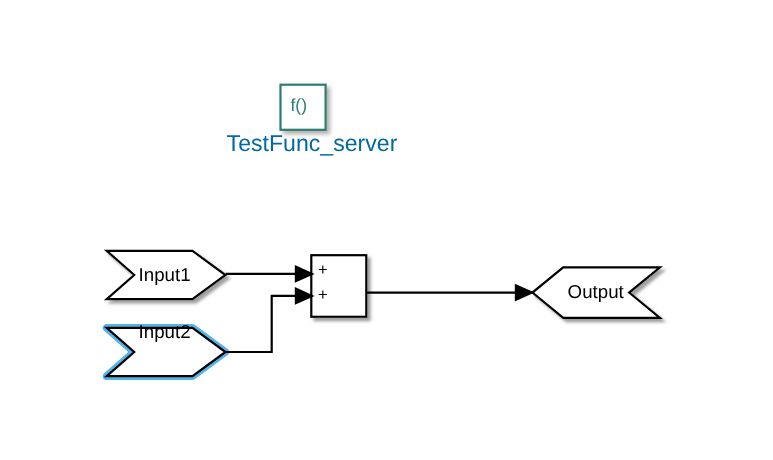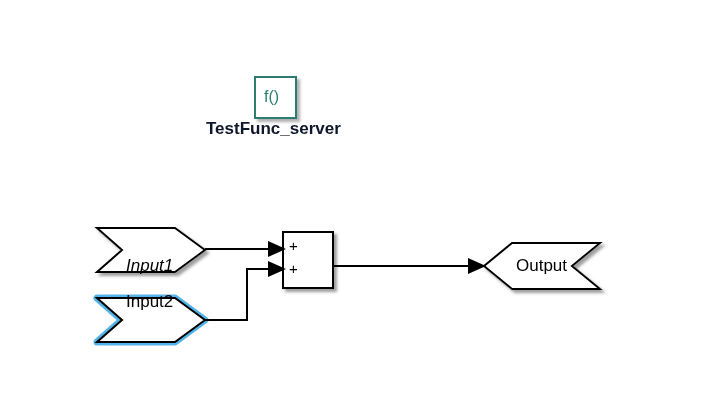--- a/index.html
+++ b/index.html
@@ -35,23 +35,22 @@
   .blk-label {
     font-size: 17px;
     color: #000000;
     letter-spacing: 0px;
   }
   .fcn-glyph {
     font-size: 16px;
     color: #2a7d6f;
   }
   .fcn-caption {
-    font-size: 17px;
-    color: #0f172a;
-    font-weight: bold;
+    font-size: 21px;
+    color: #0369a1;
   }
   .plus-sign {
     font-size: 15px;
     color: #000000;
     line-height: 1;
   }
 </style>
 </head>
 <body>
 
@@ -101,21 +100,21 @@
     <g>
       <line x1="333" y1="266" x2="478" y2="266" stroke="#000000" stroke-width="2"></line>
       <polygon points="468,258 486,266 468,274" fill="#000000"></polygon>
     </g>
   </svg>
 
   <div class="lbl fcn-glyph" style="left:264px; top:88px;">f()</div>
 
   <div class="lbl fcn-caption" style="left:206px; top:119px;">TestFunc_server</div>
 
-  <div class="lbl blk-label" style="left:126px; top:256px;font-style:italic;">Input1</div>
+  <div class="lbl blk-label" style="left:126px; top:240px;">Input1</div>
 
   <div class="lbl blk-label" style="left:126px; top:292px;">Input2</div>
 
   <div class="lbl plus-sign" style="left:289px; top:238px;">+</div>
 
   <div class="lbl plus-sign" style="left:289px; top:261px;">+</div>
 
   <div class="lbl blk-label" style="left:516px; top:256px;">Output</div>
 
 </div>

